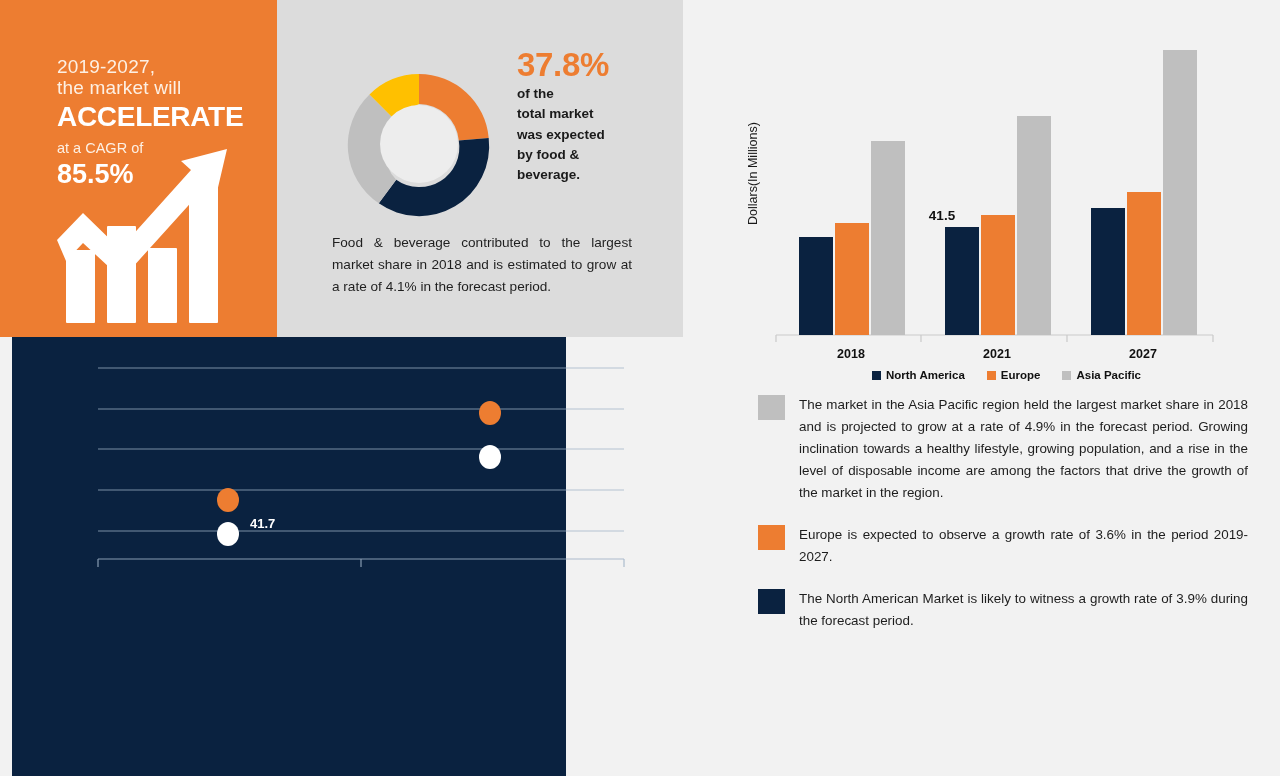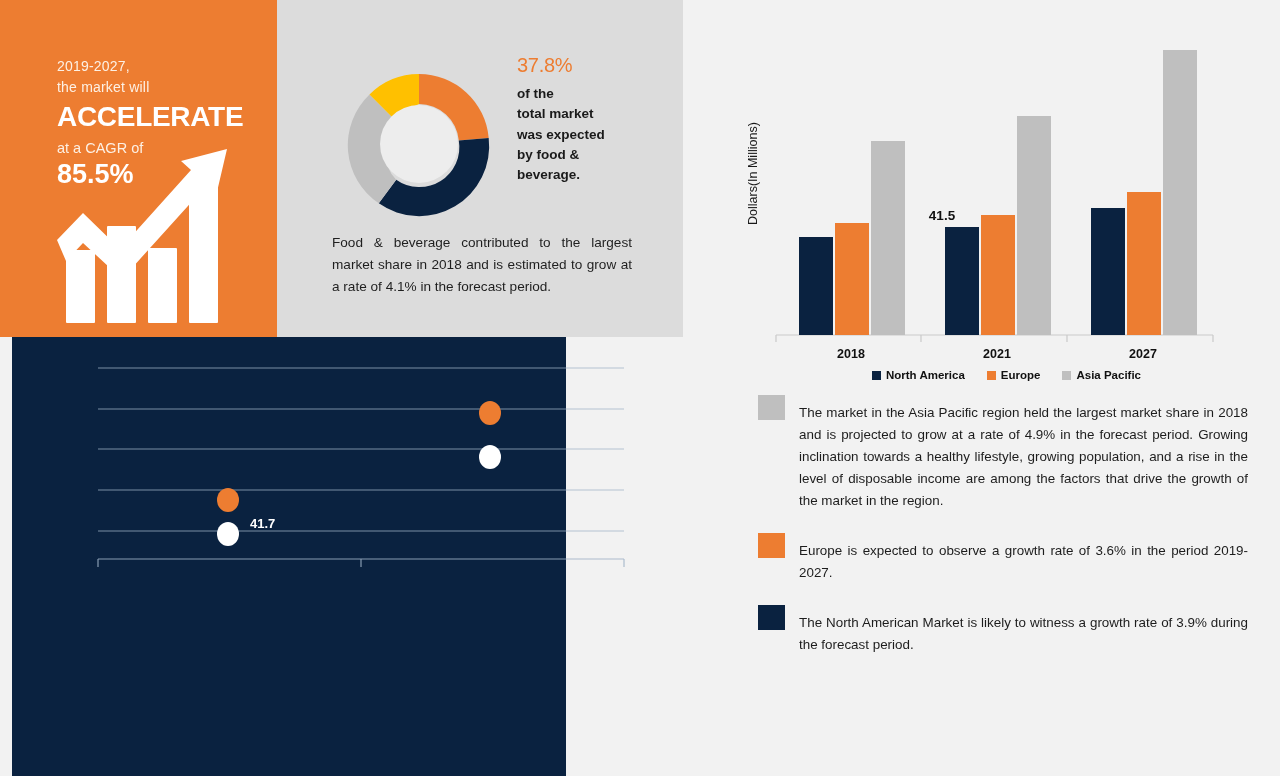--- a/index.html
+++ b/index.html
@@ -14,34 +14,34 @@
   
   #left-col { position: absolute; left: 0; top: 0; width: 683px; height: 776px; }
 
   
   #accel-panel {
     position: absolute; left: 0; top: 0; width: 277px; height: 337px;
     background: var(--orange);
     color: #fff; overflow: hidden;
   }
   #accel-text { position: absolute; left: 57px; top: 56px; }
-  .accel-line-sm { font-size: 14px; line-height: 21px; color: #fdf0e4; font-weight: 400; letter-spacing: .2px; }
+  .accel-line-sm { font-size: 19px; line-height: 21px; color: #fdf0e4; font-weight: 400; letter-spacing: .2px; }
   .accel-big { font-size: 28px; font-weight: 700; line-height: 34px; letter-spacing: -0.3px; margin-top: 2px; color:#fff; }
   .accel-cagr { font-size: 14.5px; line-height: 22px; color:#fdf0e4; margin-top: 3px; }
   .accel-pct { font-size: 27px; font-weight: 700; line-height: 30px; color:#fff; }
   #accel-art { position: absolute; left: 50px; top: 130px; width: 195px; height: 200px; }
 
   
   #donut-panel {
     position: absolute; left: 277px; top: 0; width: 406px; height: 337px;
     background: #dcdcdc;
   }
   #donut-wrap { position: absolute; left: 53px; top: 55px; width: 178px; height: 178px; }
   #donut-stat { position: absolute; left: 240px; top: 50px; width: 145px; }
-  #donut-pct { color: var(--orange); font-size: 20px; font-weight: 400; line-height: 30px; letter-spacing: -.3px; }
+  #donut-pct { color: var(--orange); font-size: 33px; font-weight: 700; line-height: 30px; letter-spacing: -.3px; }
   #donut-caption { font-size: 13.5px; font-weight: 700; color: #1a1a1a; line-height: 20.3px; margin-top: 4px; }
   #donut-para {
     position: absolute; left: 55px; top: 232px; width: 300px;
     font-size: 13.6px; color: #1f1f1f; line-height: 22px; text-align: justify;
   }
 
   
   #navy-panel {
     position: absolute; left: 12px; top: 337px; width: 554px; height: 439px;
     background: var(--navy); color: #f0abfc;
@@ -57,21 +57,21 @@
   #bar-legend {
     position:absolute; left: 0; top: 369px; width: 647px;
     display:flex; justify-content:center; align-items:center; gap: 22px;
     font-size: 11.5px; font-weight: 700; color:#111;
   }
   .bl-item { display:flex; align-items:center; gap:5px; }
   .bl-sw { width: 9px; height: 9px; display:inline-block; }
   #bullets { position: absolute; left: 75px; top: 394px; width: 490px; }
   .bullet-row { display:flex; gap: 14px; margin-bottom: 20px; }
   .bullet-sw { width: 27px; height: 25px; flex: 0 0 27px; margin-top: 1px; }
-  .bullet-txt { font-size: 13.4px; line-height: 22px; color:#1d1d1d; text-align: justify; margin-top: 8px; }
+  .bullet-txt { font-size: 13.4px; line-height: 22px; color:#1d1d1d; text-align: justify; }
   :root { --orange:#ED7D31; --navy:#0A2240; --grey:#BFBFBF; --yellow:#FFC000; }
 </style>
 </head>
 <body>
 
 <div id="page">
 
   <div id="left-col">
 
     <div id="accel-panel">

